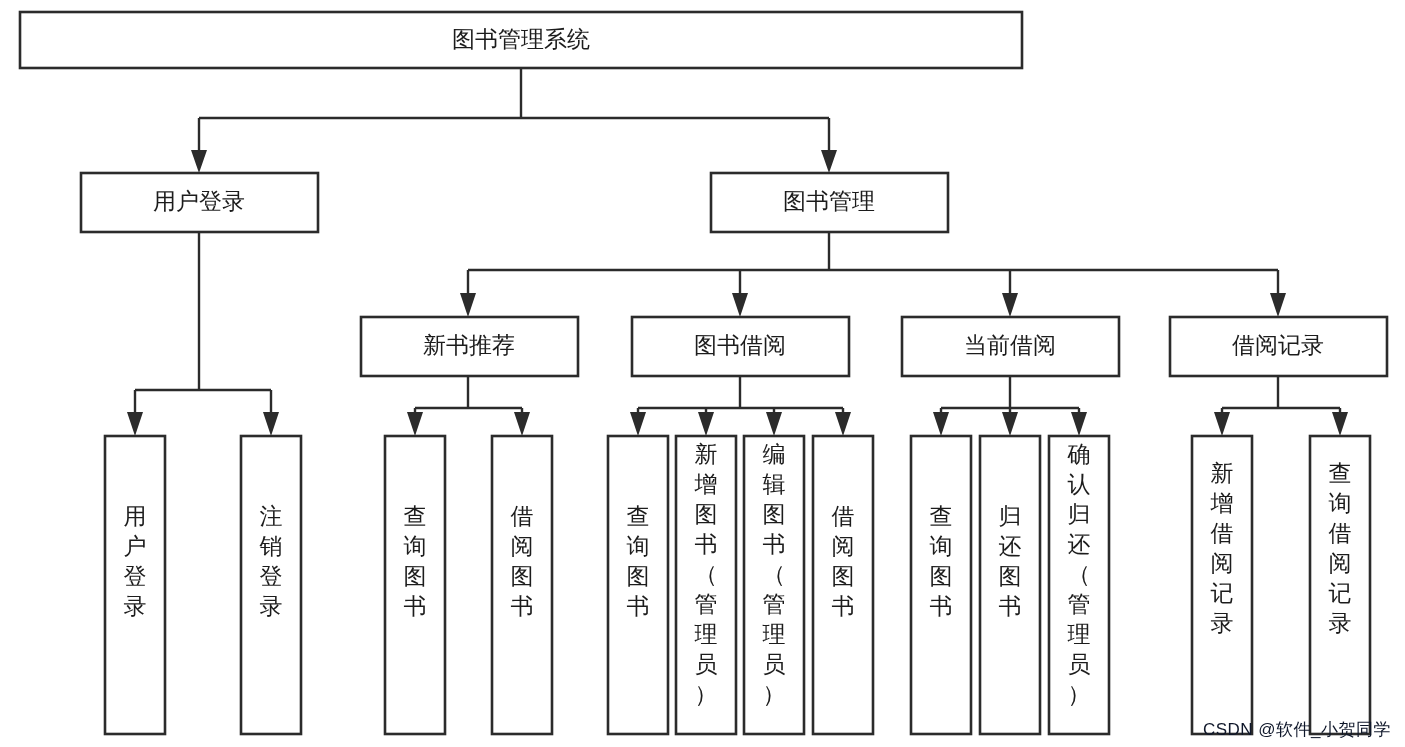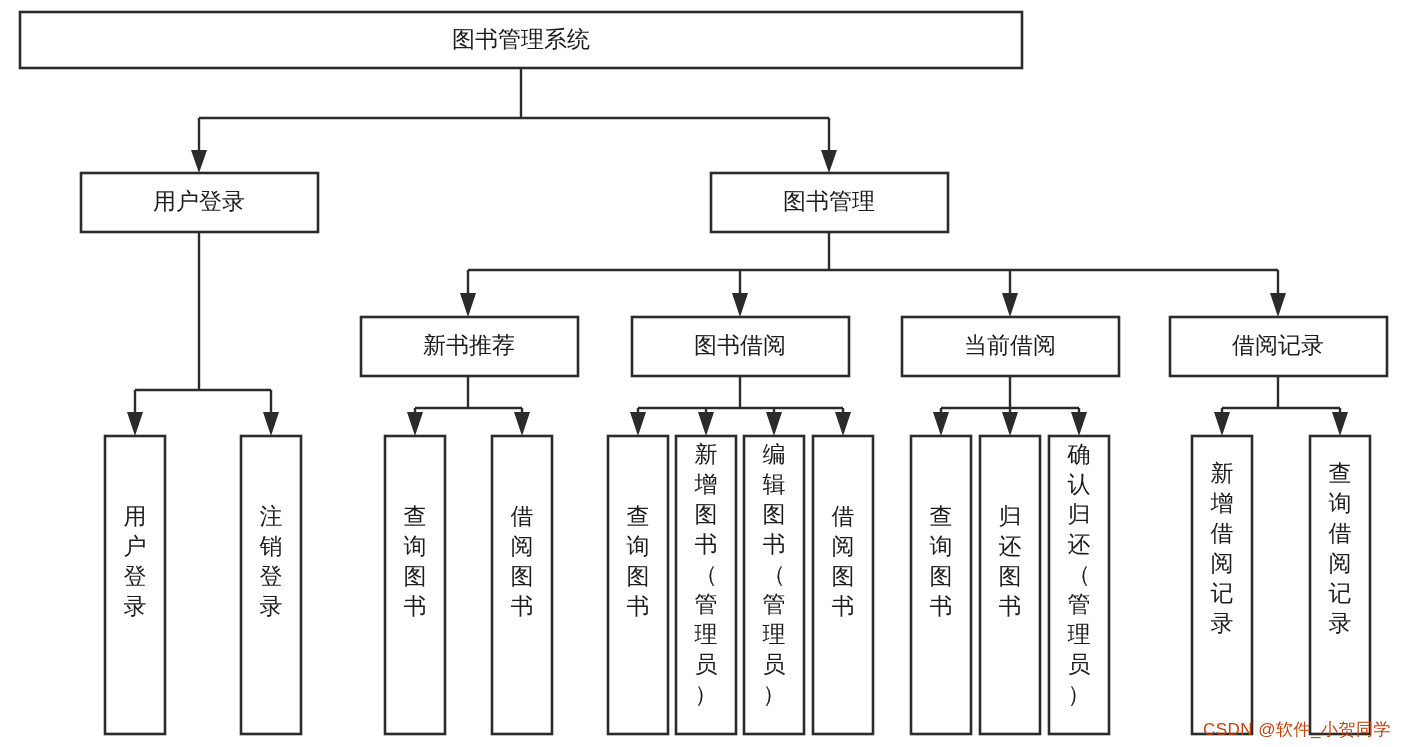--- a/index.html
+++ b/index.html
@@ -55,21 +55,21 @@
     font-size: 23px;
     fill: #1c1c1c;
     text-anchor: middle;
   }
   .watermark-text {
     position: absolute;
     right: 14px;
     bottom: 6px;
     font-family: "Liberation Sans", "DejaVu Sans", sans-serif;
     font-size: 17px;
-    color: #c2410c;
+    color: #0f172a;
     letter-spacing: 0.5px;
     white-space: nowrap;
     pointer-events: none;
     user-select: none;
   }
 </style>
 </head>
 <body>
 
 <div id="diagram-root">

